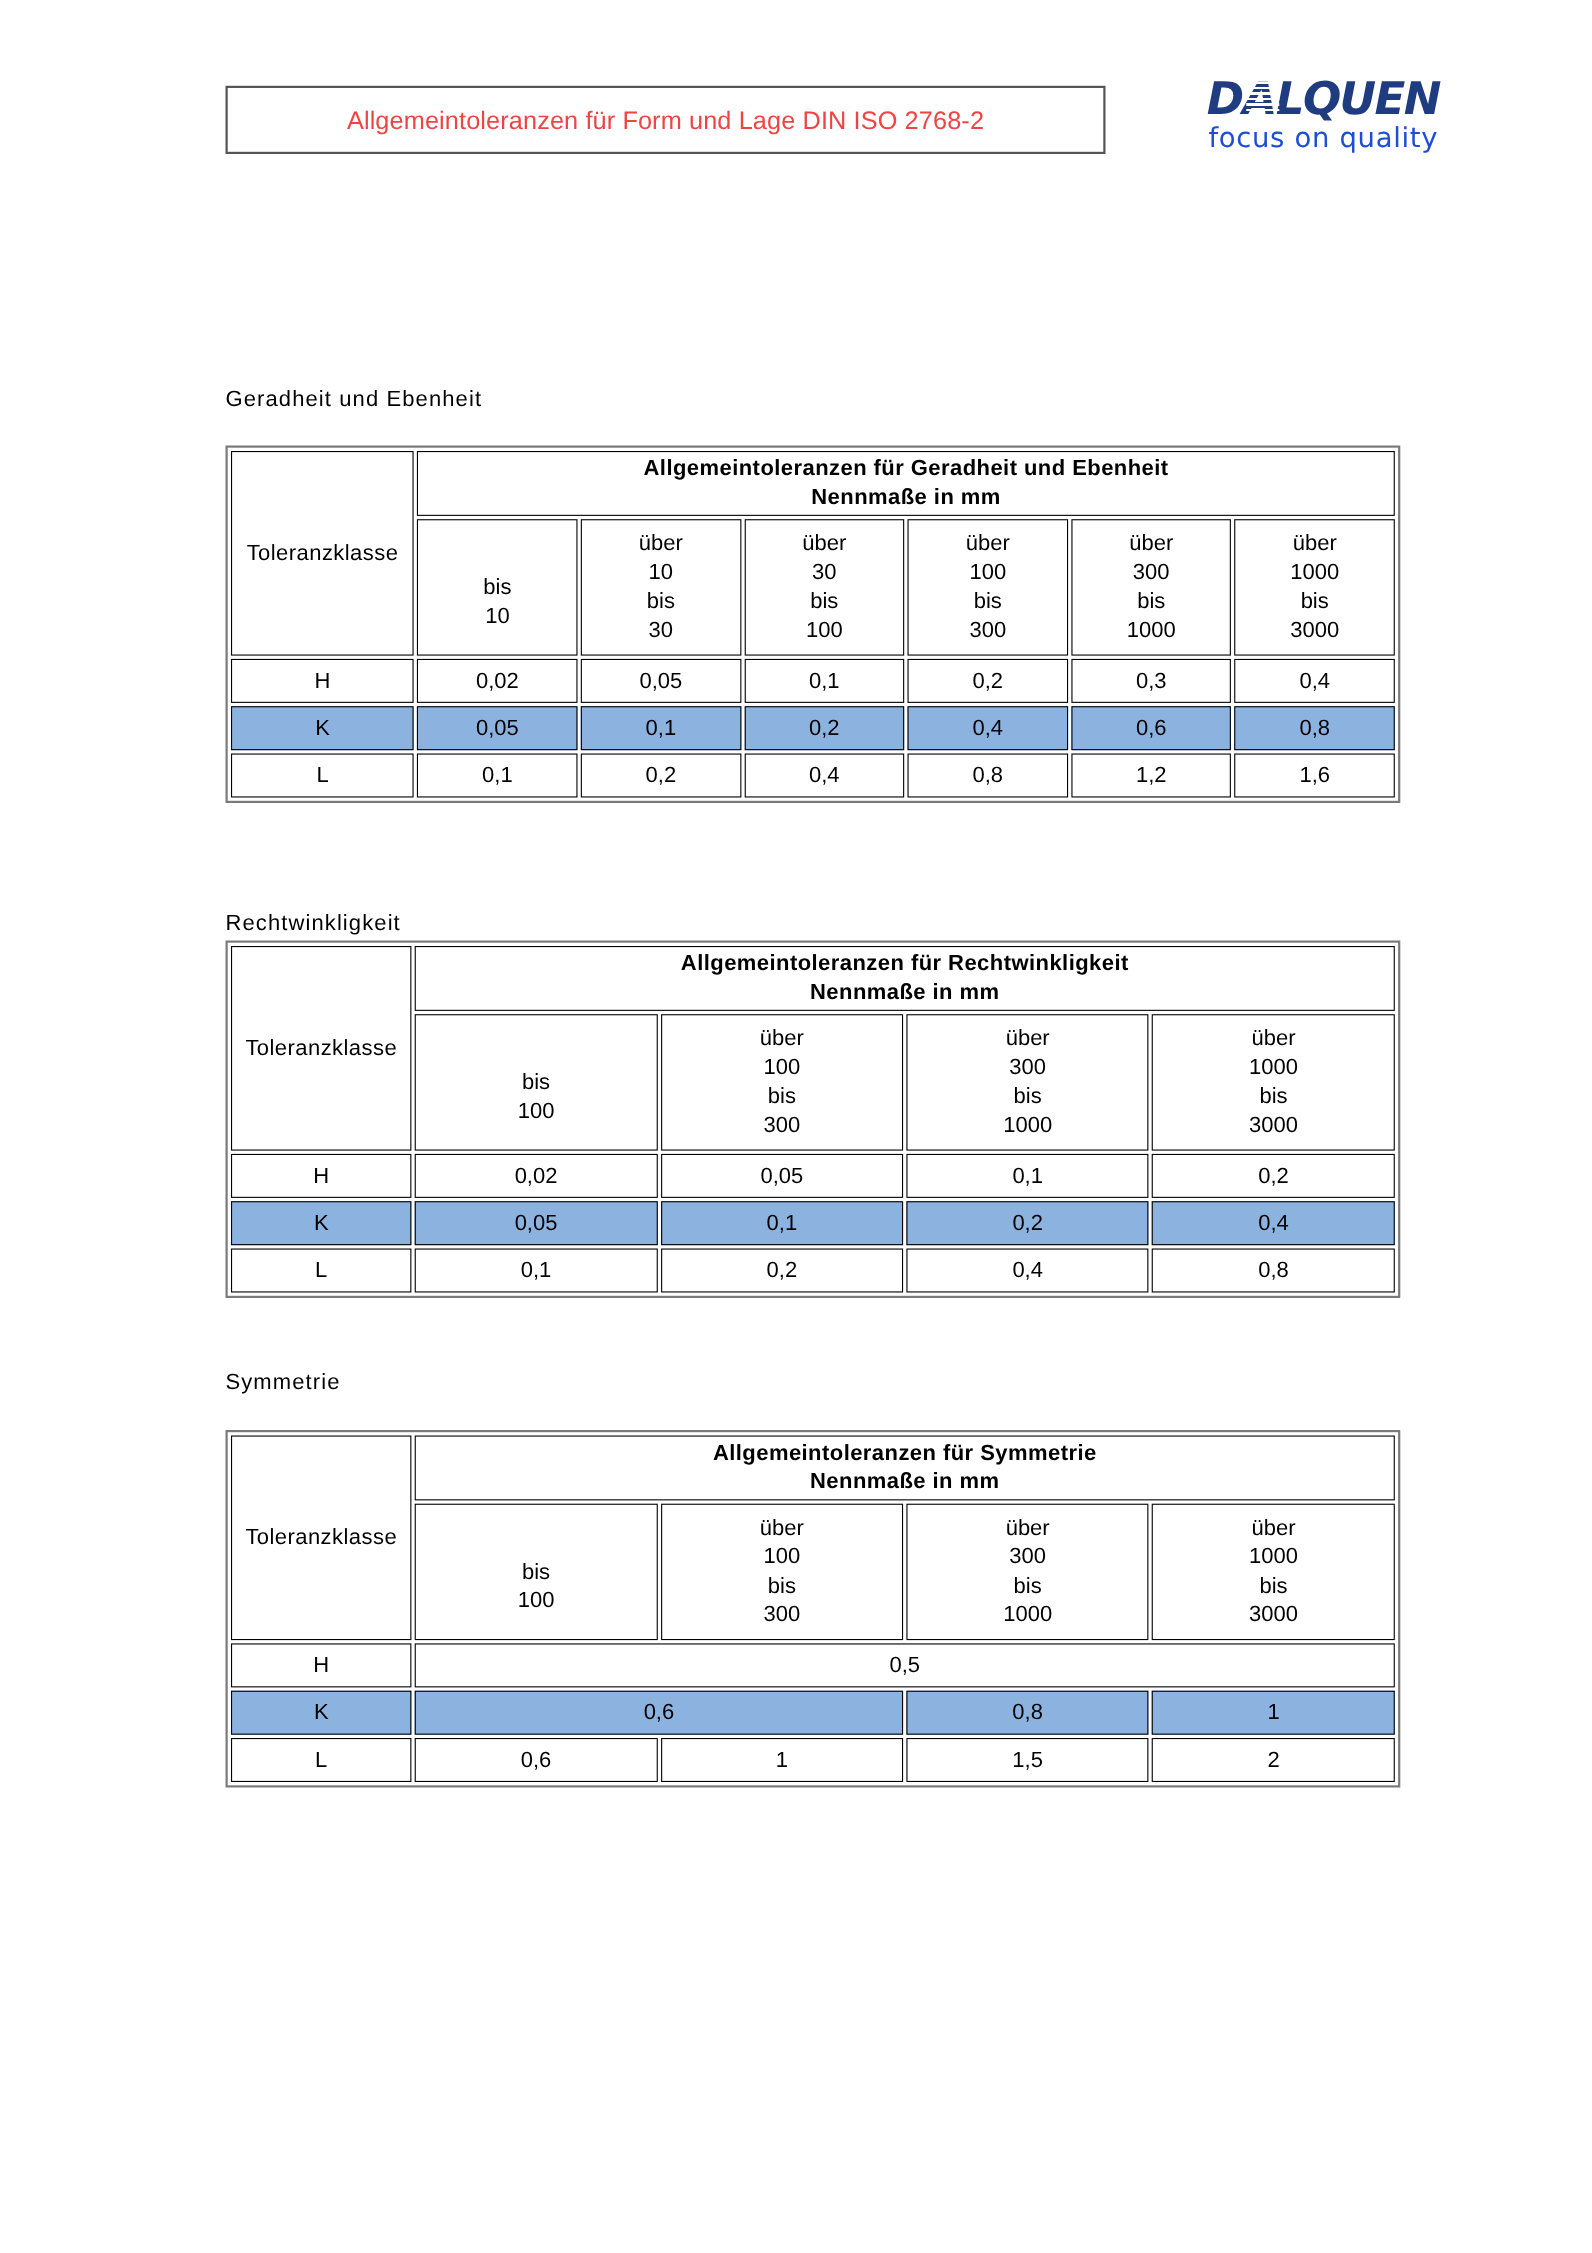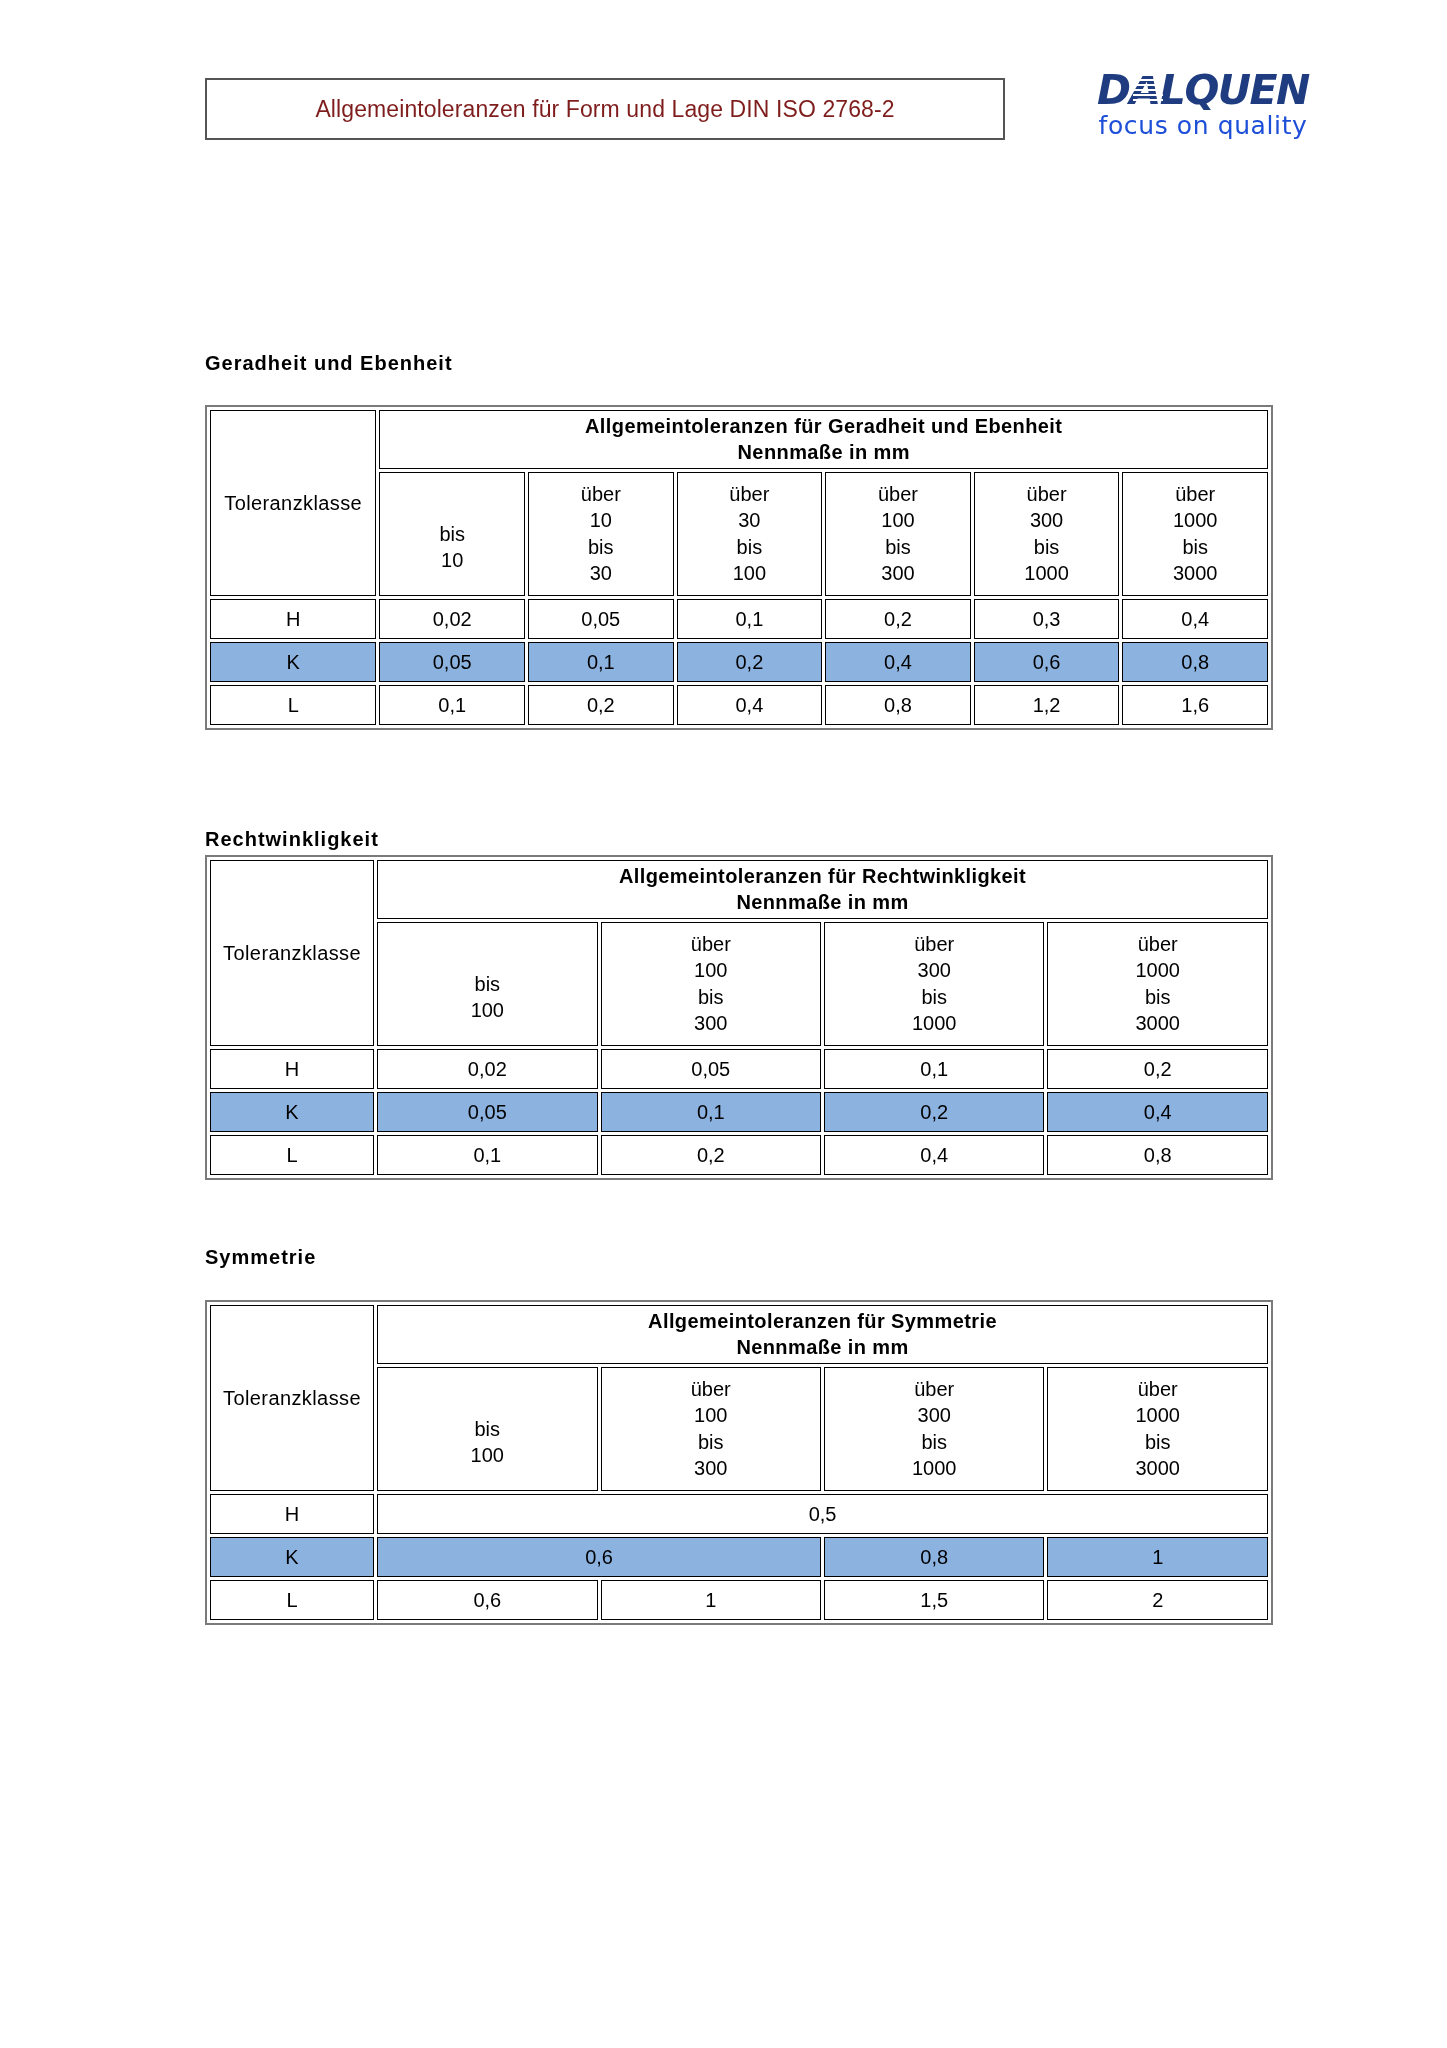--- a/index.html
+++ b/index.html
@@ -34,21 +34,21 @@
     border: 2px solid #555555;
     box-sizing: border-box;
     display: flex;
     align-items: center;
     justify-content: center;
     background: #ffffff;
   }
   .doc-header-title {
     font-size: 23px;
     letter-spacing: 0.1px;
-    color: #7f1d1d;
+    color: #ef4444;
     white-space: nowrap;
   }
 
   .logo-block {
     position: absolute;
     left: 1078px;
     top: 70px;
     width: 250px;
     text-align: center;
   }
@@ -94,21 +94,21 @@
     font-weight: bold;
     letter-spacing: 0.2px;
     white-space: nowrap;
   }
 
   
   .section-heading {
     position: absolute;
     left: 205px;
     font-size: 20px;
-    font-weight: bold;
+    font-weight: normal;
     letter-spacing: 1.0px;
     white-space: nowrap;
   }
   #h-geradheit   { top: 352px; }
   #h-rechtwink   { top: 800px; margin-top: 28px; }
   #h-symmetrie   { top: 1246px; }
 
   
   .tol-table {
     position: absolute;

